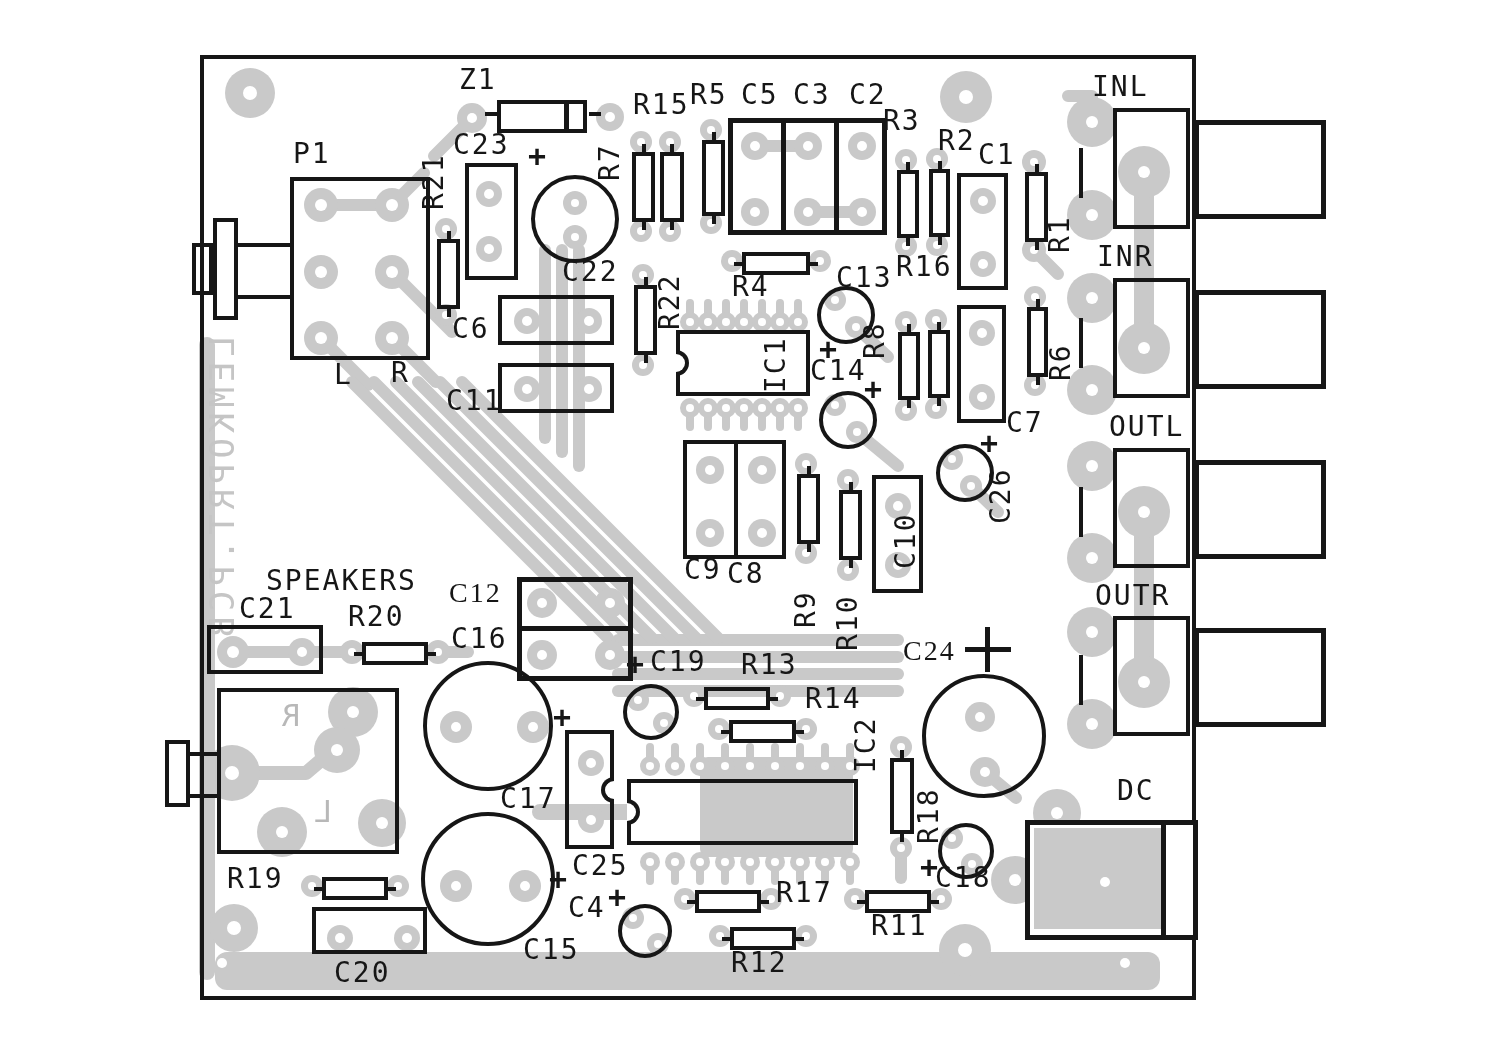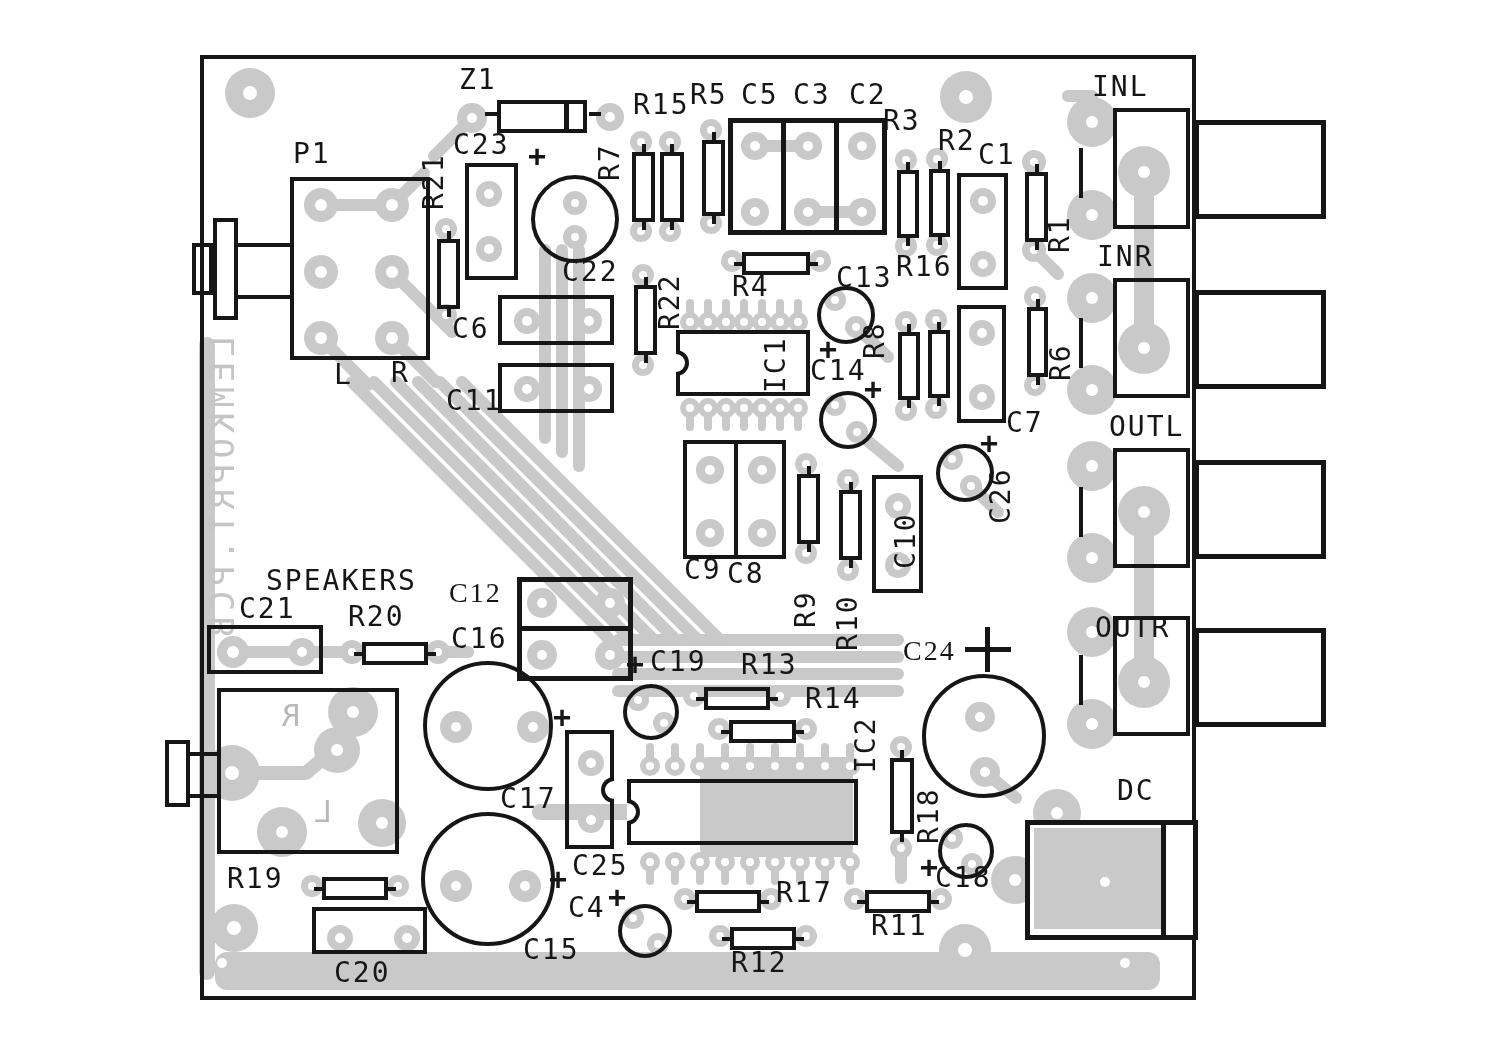--- a/index.html
+++ b/index.html
@@ -531,21 +531,21 @@
   <div class="lbl" style="left:1097px;top:243px;">INR</div>
   <div class="box" style="left:1113px;top:278px;width:69px;height:112px;"></div>
   <div class="box b5" style="left:1194px;top:290px;width:122px;height:89px;"></div>
   <div class="bar" style="left:1079px;top:318px;width:4px;height:50px;"></div>
 
   <div class="lbl" style="left:1093px;top:413px;margin-left:16px;">OUTL</div>
   <div class="box" style="left:1113px;top:448px;width:69px;height:112px;"></div>
   <div class="box b5" style="left:1194px;top:460px;width:122px;height:89px;"></div>
   <div class="bar" style="left:1079px;top:487px;width:4px;height:50px;"></div>
 
-  <div class="lbl" style="left:1095px;top:582px;margin-top:32px;">OUTR</div>
+  <div class="lbl" style="left:1095px;top:582px;">OUTR</div>
   <div class="box" style="left:1113px;top:616px;width:69px;height:112px;"></div>
   <div class="box b5" style="left:1194px;top:628px;width:122px;height:89px;"></div>
   <div class="bar" style="left:1079px;top:655px;width:4px;height:50px;"></div>
 
   <div class="lbl" style="left:266px;top:567px;">SPEAKERS</div>
   <div class="lbl" style="left:239px;top:595px;">C21</div>
   <div class="box" style="left:207px;top:625px;width:108px;height:41px;"></div>
   <div class="lbl" style="left:348px;top:603px;">R20</div>
   <div class="rh" style="left:362px;top:642px;width:58px;height:15px;"></div>
 

